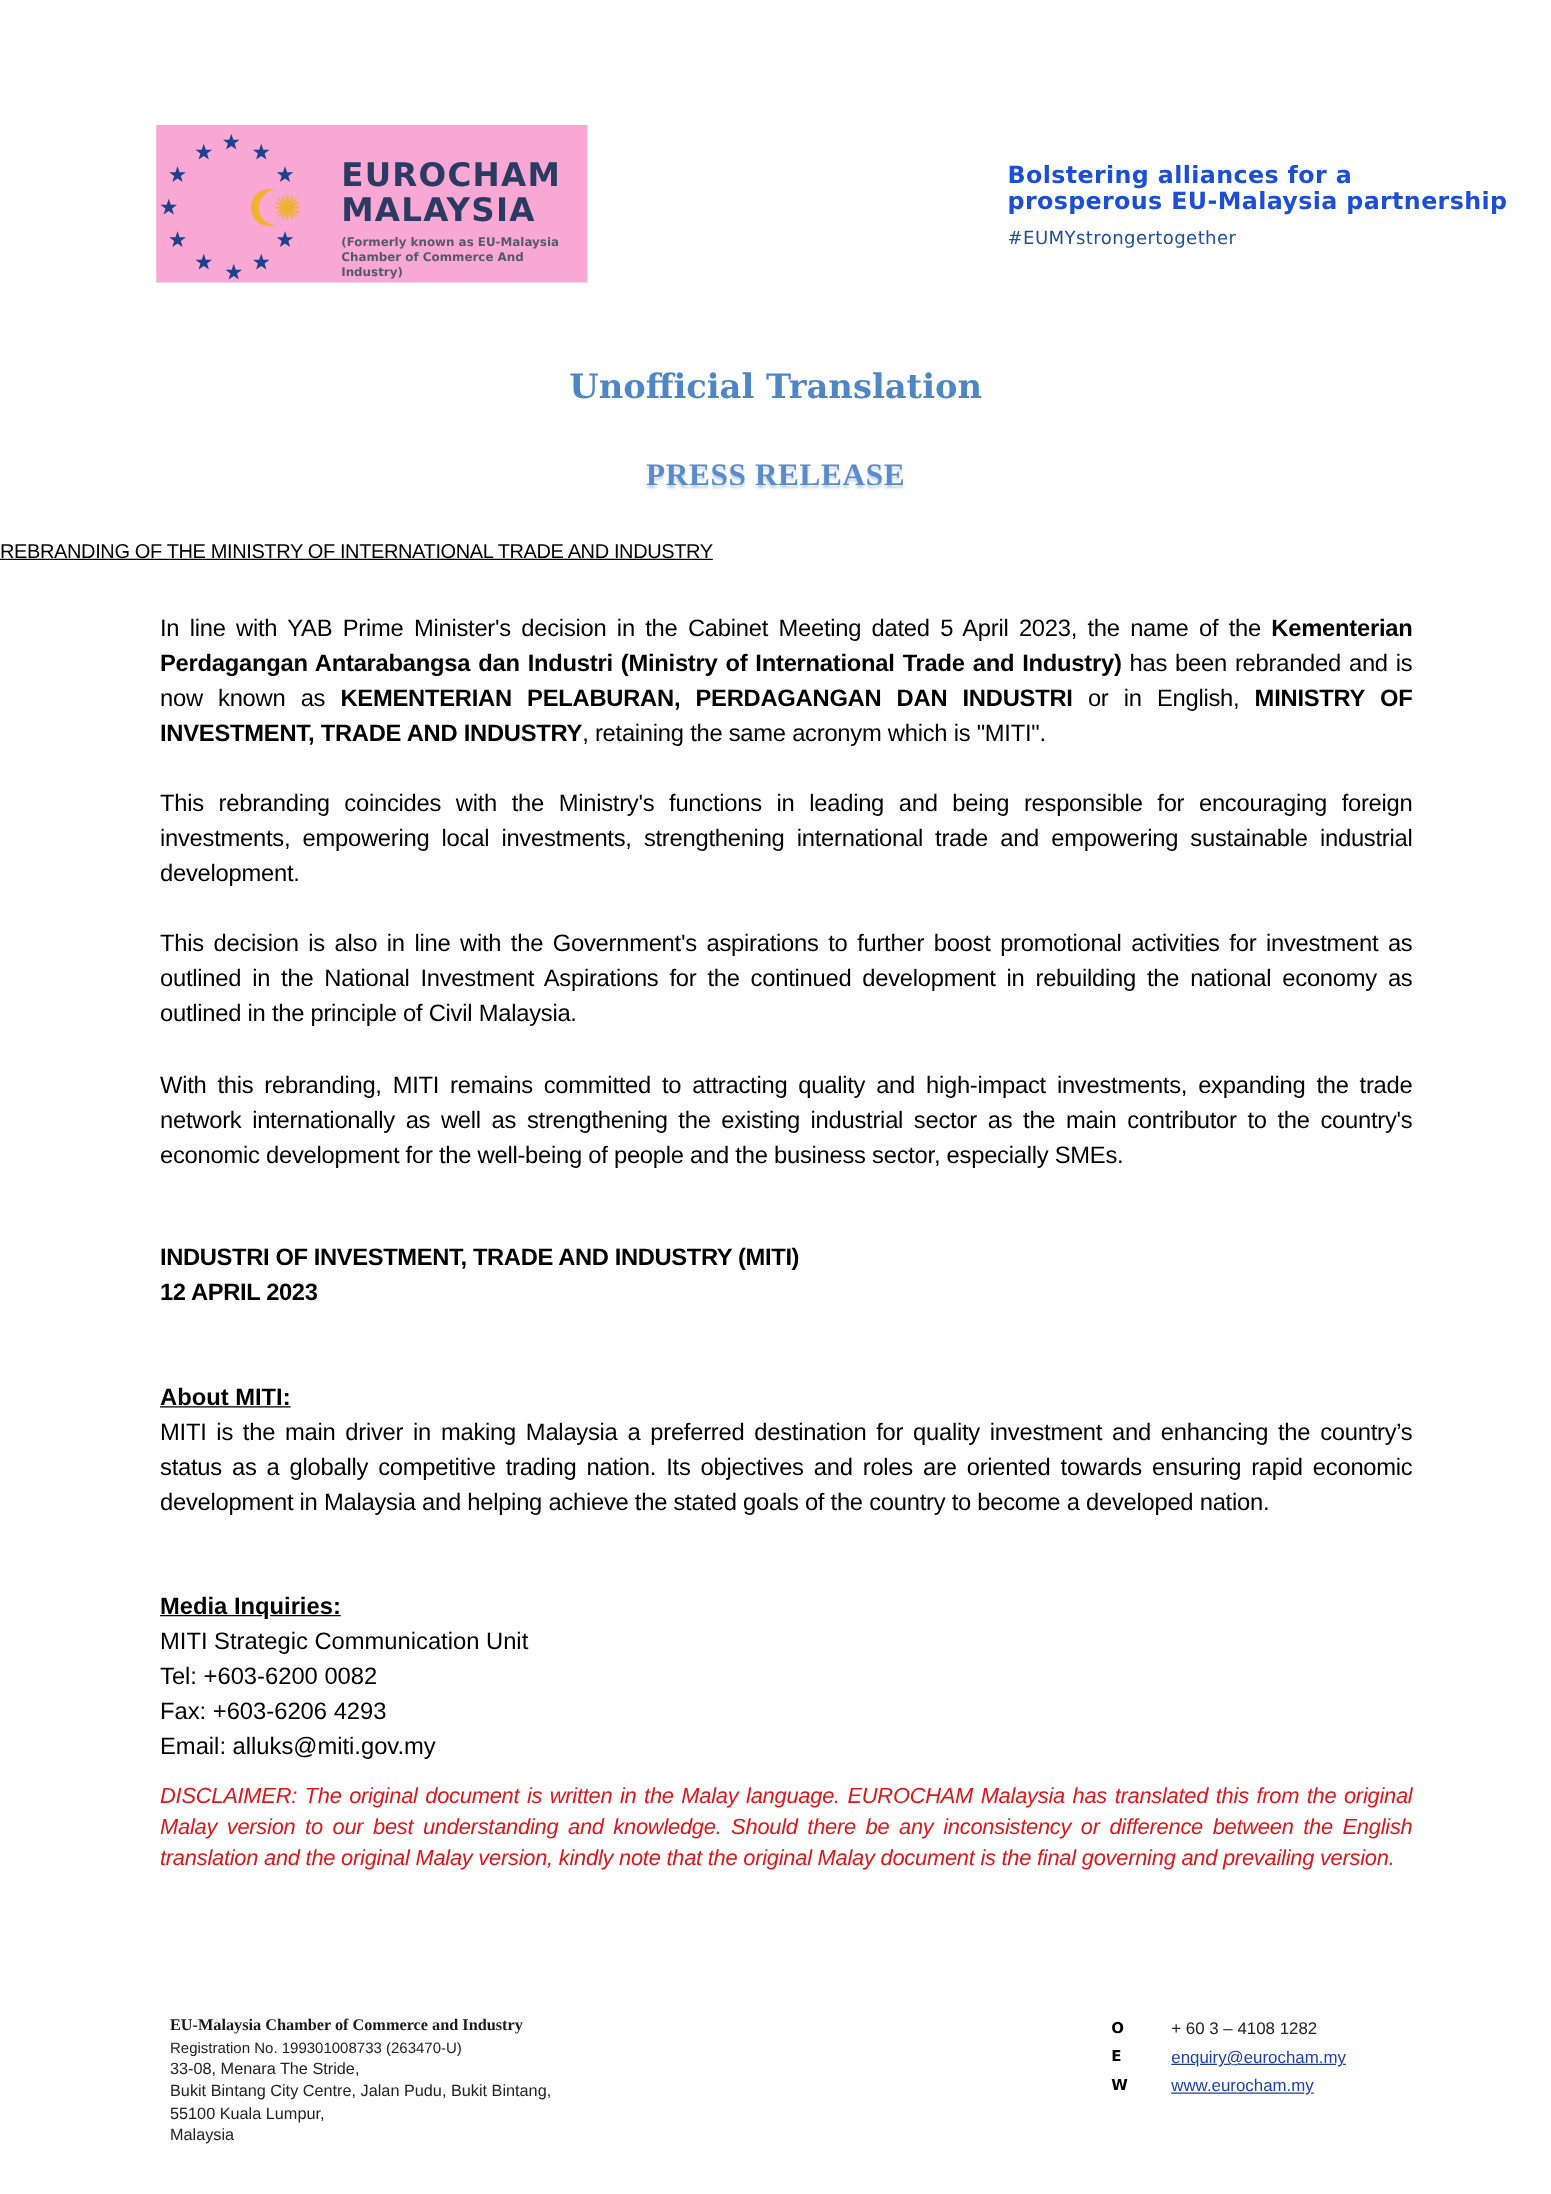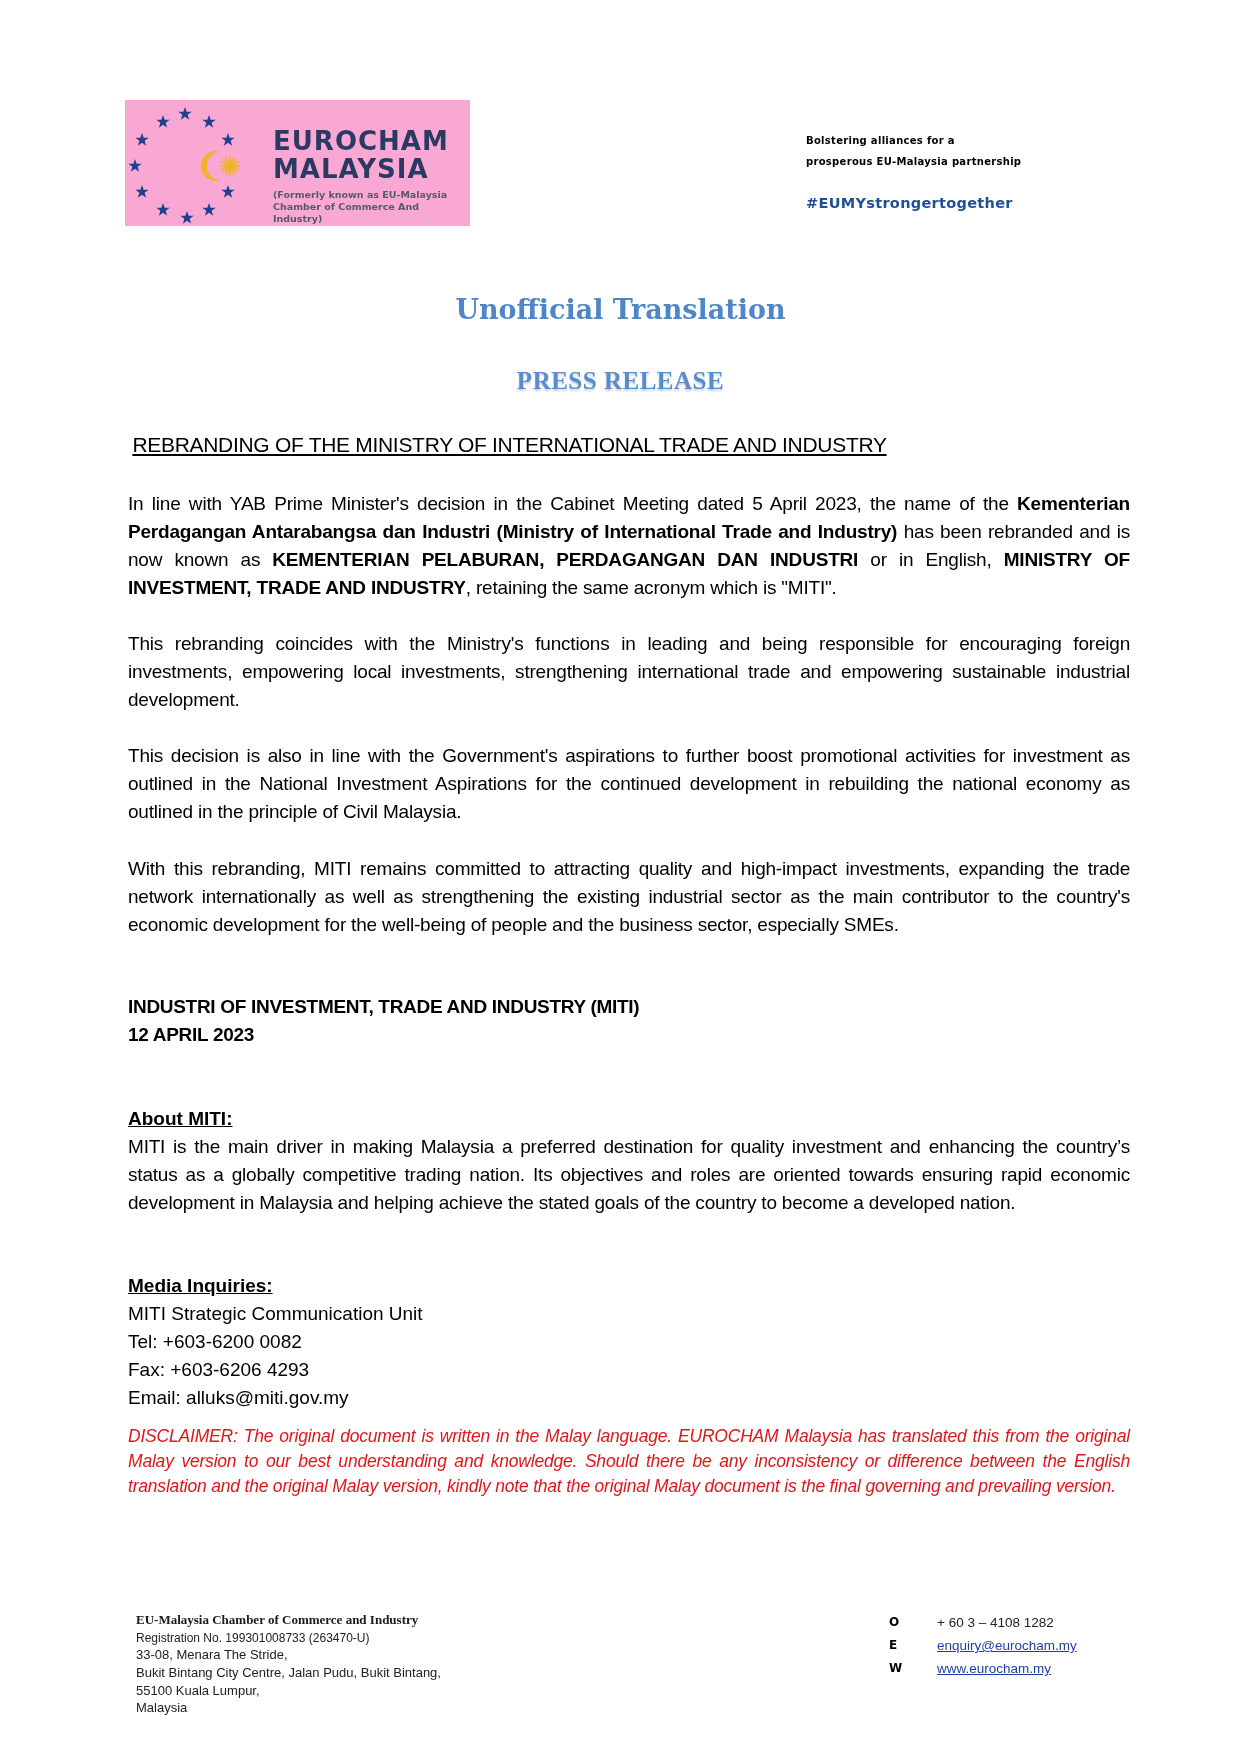--- a/index.html
+++ b/index.html
@@ -9,28 +9,28 @@
   
   .logo { left: 125px; top: 100px; width: 345px; height: 126px; background: #f9a8d4; }
   .logo svg { position: absolute; left: 0; top: 0; }
   .logo-word { position: absolute; left: 148px; font-family: "DejaVu Sans", sans-serif; font-weight: bold; color: #2a3a63; letter-spacing: 1px; }
   .logo-word.l1 { top: 26px; font-size: 26px; }
   .logo-word.l2 { top: 54px; font-size: 26px; }
   .logo-sub { position: absolute; left: 148px; font-family: "DejaVu Sans", sans-serif; font-weight: bold; color: #555b66; font-size: 9.5px; line-height: 12px; }
   .logo-sub.s1 { top: 89px; }
   .logo-sub.s2 { top: 101px; }
 
-  .tagline { left: 806px; top: 130px; color: #000000; font-family: "DejaVu Sans", sans-serif; font-weight: bold; font-size: 10px; line-height: 21px; letter-spacing: 0.3px; }
-  .hashtag { left: 806px; top: 195px; color: #1f5096; font-family: "DejaVu Sans", sans-serif; font-weight: bold; font-size: 14.5px; letter-spacing: 0.3px; }
+  .tagline { left: 806px; top: 130px; color: #1d4ed8; font-family: "DejaVu Sans", sans-serif; font-weight: bold; font-size: 19px; line-height: 21px; letter-spacing: 0.3px; }
+  .hashtag { left: 806px; top: 183px; color: #1f5096; font-family: "DejaVu Sans", sans-serif; font-weight: normal; font-size: 14.5px; letter-spacing: 0.3px; }
 
   .unofficial { left: 0; width: 1241px; top: 294px; text-align: center; font-family: "DejaVu Serif", serif; font-weight: bold; color: #4f86c6; font-size: 27px; }
   .press { left: 0; width: 1241px; top: 367px; text-align: center; font-family: "Liberation Serif", serif; font-weight: bold; color: #5a8ccc; font-size: 25px; text-shadow: 0 2px 2px rgba(90,120,170,0.35); letter-spacing: 0.5px; }
 
   .doc { left: 128px; width: 1002px; font-family: "Liberation Sans Narrow", "Liberation Sans", sans-serif; font-size: 19.5px; line-height: 28px; }
-  .heading { left: 0; width: 1019px; top: 433px; text-align: center; font-family: "Liberation Sans", sans-serif; font-size: 21px; }
+  .heading { left: 0; width: 1019px; top: 433px; font-family: "Liberation Sans", sans-serif; font-size: 16px; }
   .heading span { text-decoration: underline; letter-spacing: -0.3px; }
 
   .para { text-align: justify; font-size: 19px; letter-spacing: -0.2px; }
   .p1 { top: 490px; }
   .p2 { top: 630px; }
   .p3 { top: 742px; }
   .p4 { top: 855px; }
   .sig { top: 993px; font-weight: bold; font-size: 19px; letter-spacing: -0.3px; }
   .about-h { top: 1105px; font-weight: bold; text-decoration: underline; font-size: 19px; }
   .about-p { top: 1133px; }

